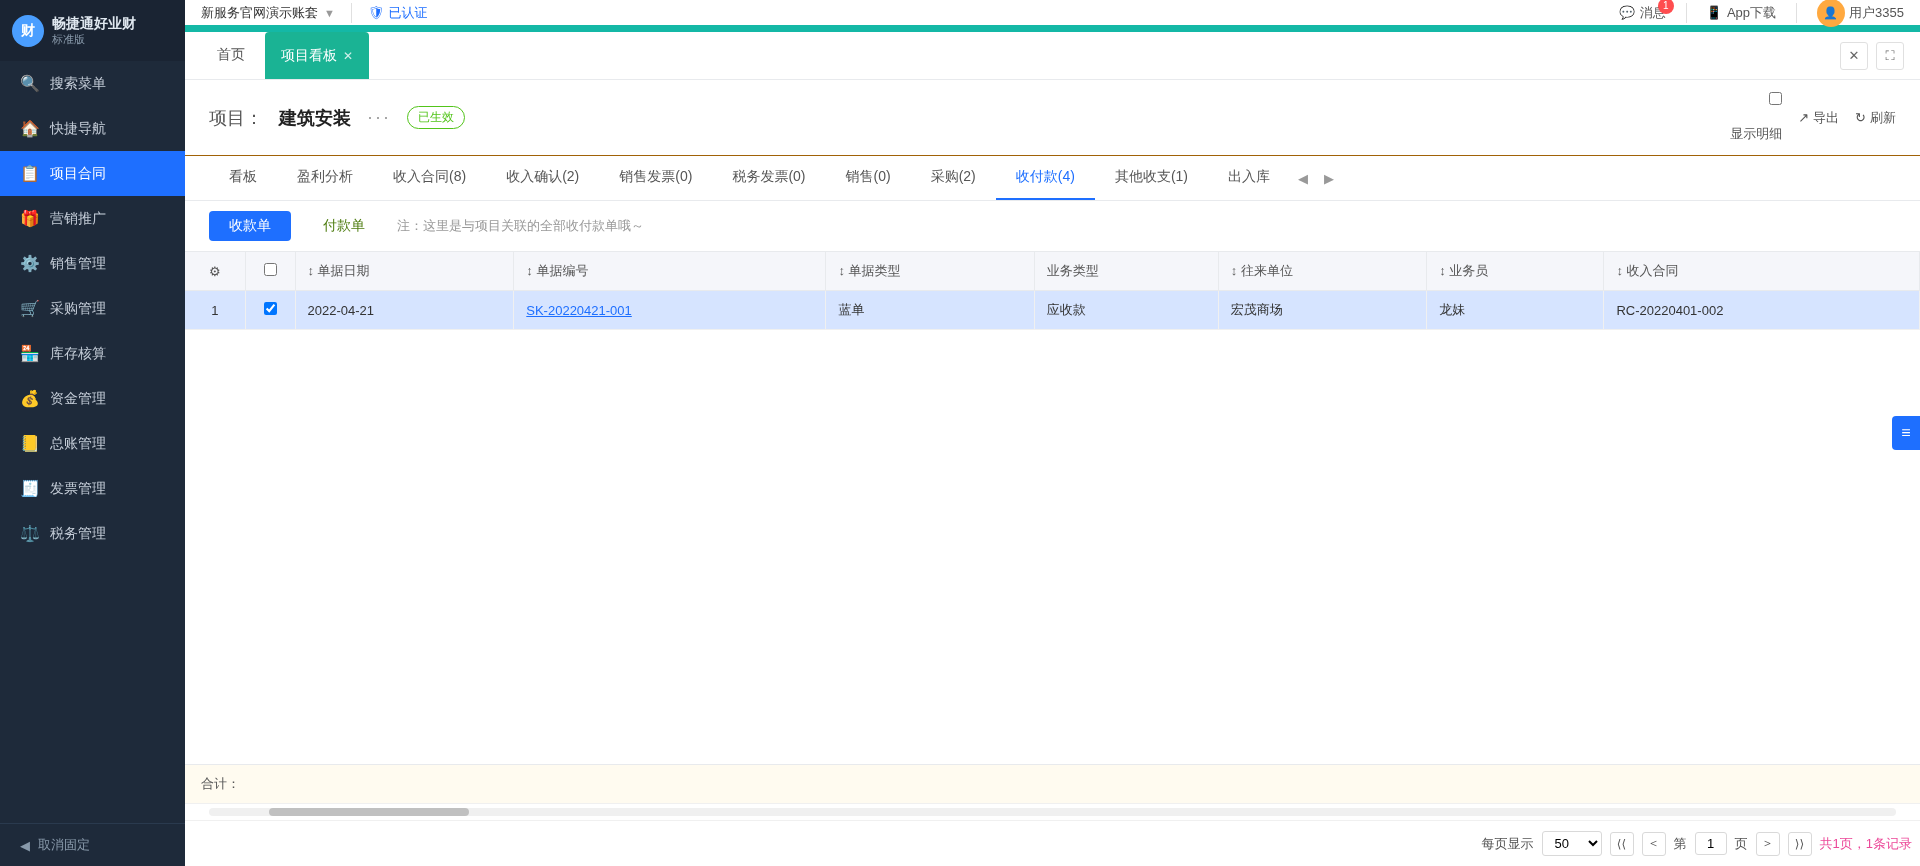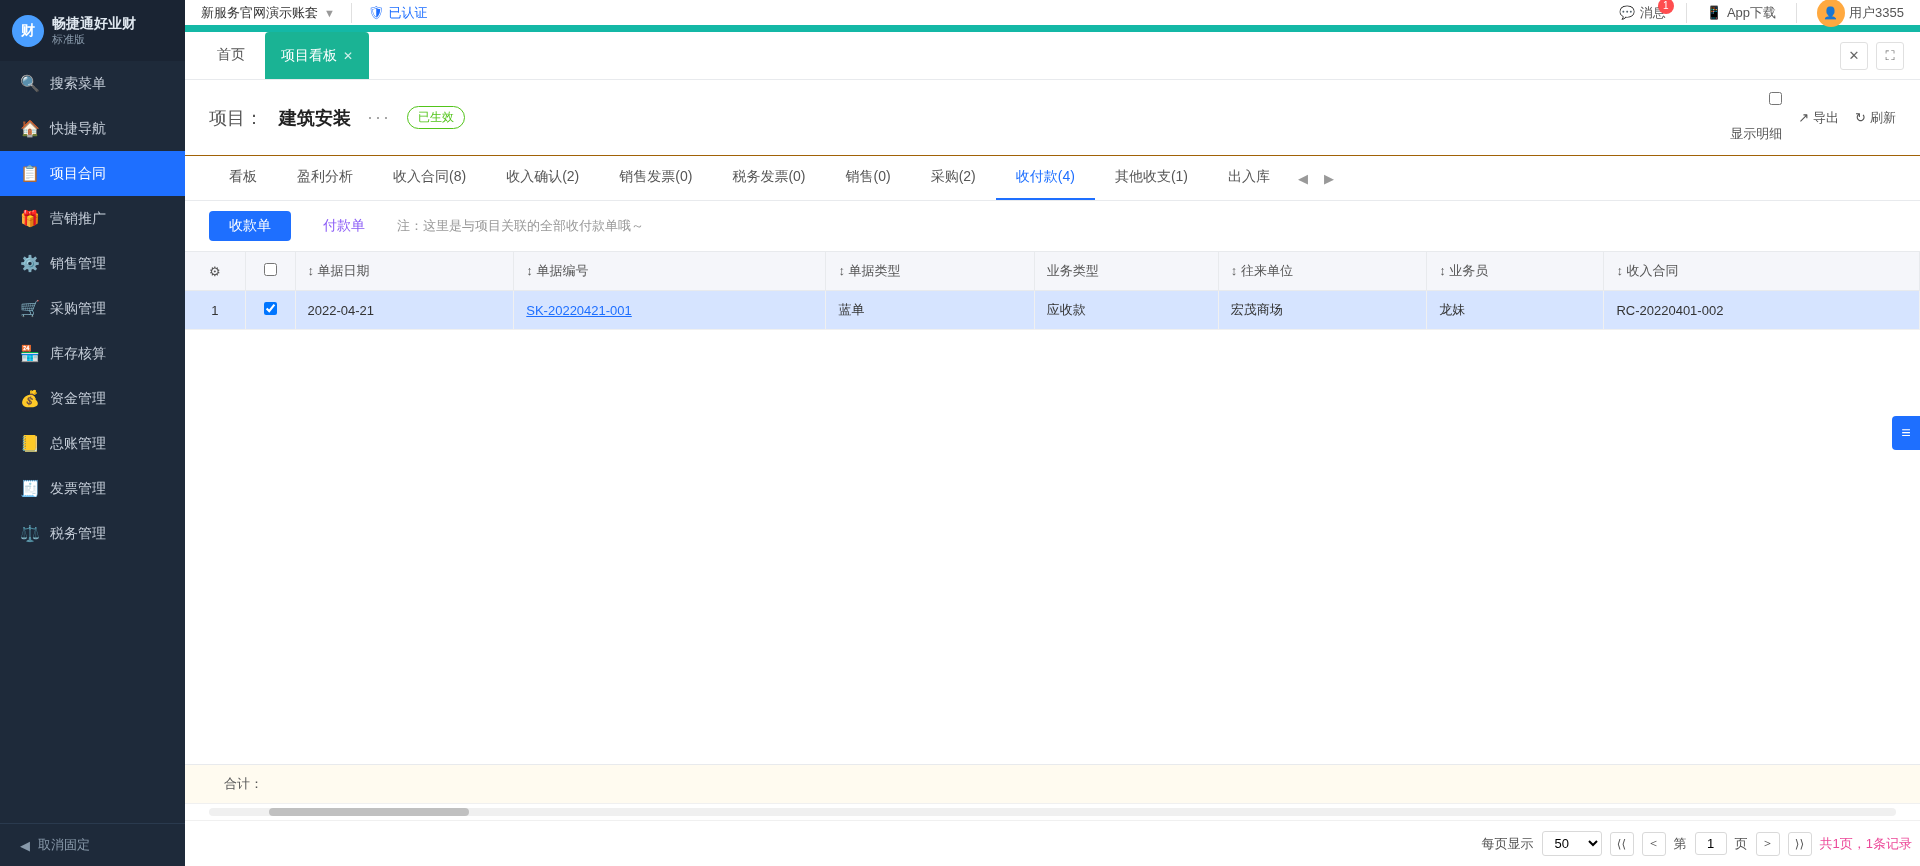--- a/index.html
+++ b/index.html
@@ -162,21 +162,21 @@
       gap: 12px;
       border-bottom: 1px solid #e8eaed;
     }
     .collection-tab {
       padding: 6px 20px;
       cursor: pointer;
       font-size: 14px;
       border-radius: 4px;
     }
     .collection-tab.active { background: #1e6fff; color: white; }
-    .collection-tab:not(.active) { color: #8b5cf6; }
+    .collection-tab:not(.active) { color: #4d7c0f; }
     .collection-note { color: #999; font-size: 13px; }
 
     
     .table-area { flex: 1; overflow: auto; background: #fff; margin: 0; }
     .data-table { width: 100%; border-collapse: collapse; }
     .data-table thead th {
       background: #f5f6fa;
       border-bottom: 1px solid #e8eaed;
       border-right: 1px solid #e8eaed;
       padding: 10px 12px;
@@ -198,21 +198,21 @@
     .data-table tbody tr { cursor: pointer; }
     .data-table tbody tr.selected { background: #d6e4ff; }
     .row-num { text-align: center; color: #999; }
     .row-check { text-align: center; }
     .link-text { color: #1e6fff; text-decoration: underline; cursor: pointer; }
 
     
     .table-footer {
       background: #fffbf0;
       border-top: 1px solid #e8eaed;
-      padding: 10px 39px;
+      padding: 10px 16px;
       font-size: 13px;
       color: #555;
       display: flex; align-items: center;
     }
     .scrollbar-area {
       background: #fff;
       padding: 4px 24px;
       border-top: 1px solid #f0f0f0;
     }
     .fake-scrollbar {

